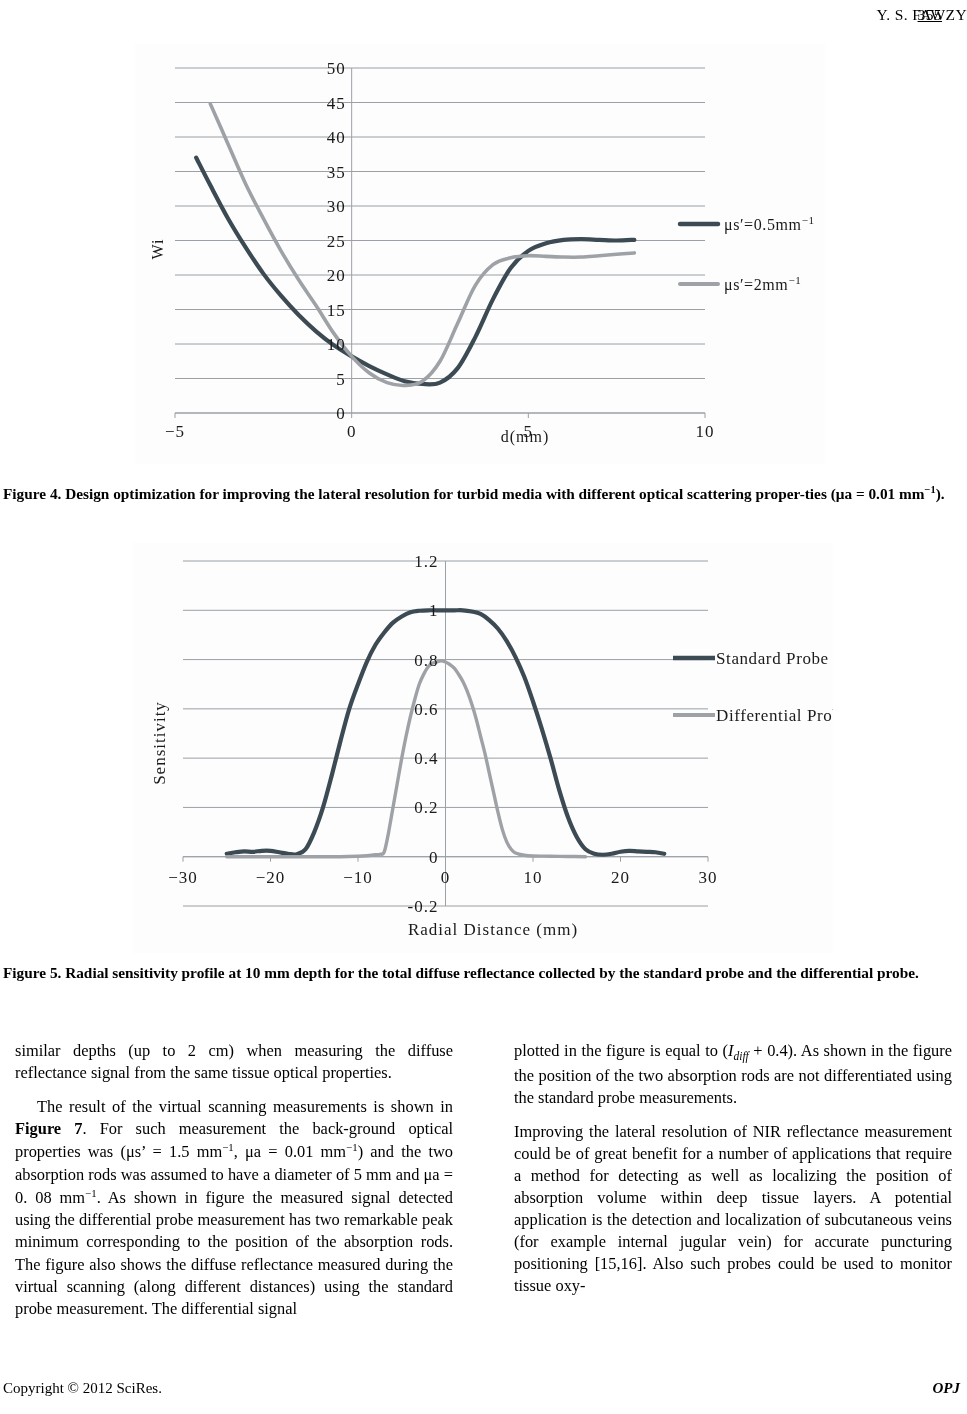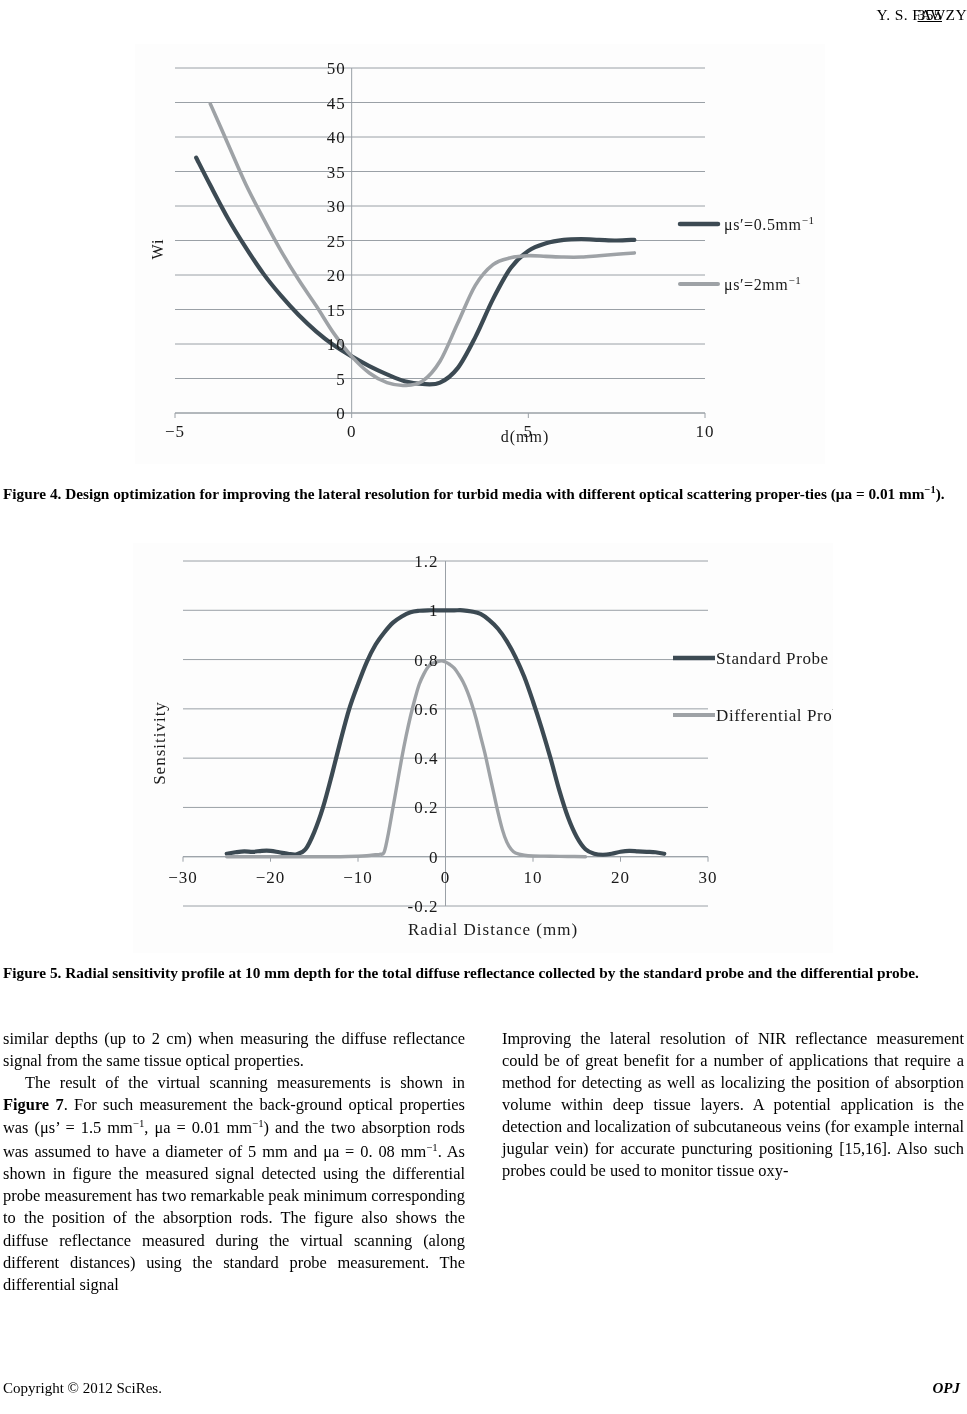--- a/index.html
+++ b/index.html
@@ -76,21 +76,21 @@
     position: absolute;
     top: 0;
     width: 462px;
     font-size: 16.4px;
     line-height: 1.345;
     text-align: justify;
     text-justify: inter-word;
   }
   #col-left  { left: 0px; }
   #col-right { left: 499px; }
-  .col p { margin: 0; }
+  .col p { margin: 12px; }
   .col p.indent { text-indent: 22px; }
   .col sup { font-size: 0.66em; vertical-align: super; }
   .col .b { font-weight: bold; }
   .col .it { font-style: italic; }
   h2.section-head {
     font-size: 19px;
     font-weight: bold;
     margin: 16px 0 10px 0;
     line-height: 1.2;
   }
@@ -244,20 +244,21 @@
 
 <div class="caption" id="fig5-caption">Figure 5. Radial sensitivity profile at 10 mm depth for the total diffuse reflectance collected by the standard probe and the differential probe.</div>
 
 <div class="columns">
   <div class="col" id="col-left">
     <p>similar depths (up to 2 cm) when measuring the diffuse reflectance signal from the same tissue optical properties.</p>
     <p class="indent"><span>The result of the virtual scanning measurements is shown in </span><span class="b">Figure 7</span><span>. For such measurement the back-ground optical properties was (μs’ = 1.5 mm</span><sup>−1</sup><span>, μa = 0.01 mm</span><sup>−1</sup><span>) and the two absorption rods was assumed to have a diameter of 5 mm and μa = 0. 08 mm</span><sup>−1</sup><span>. As shown in figure the measured signal detected using the differential probe measurement has two remarkable peak minimum corresponding to the position of the absorption rods. The figure also shows the diffuse reflectance measured during the virtual scanning (along different distances) using the standard probe measurement. The differential signal</span></p>
   </div>
 
   <div class="col" id="col-right">
+    <p><span>plotted in the figure is equal to (</span><span class="it">I</span><sub class="it" style="font-size:0.7em">diff</sub><span> + 0.4). As shown in the figure the position of the two absorption rods are not differentiated using the standard probe measurements.</span></p>
     <p>Improving the lateral resolution of NIR reflectance measurement could be of great benefit for a number of applications that require a method for detecting as well as localizing the position of absorption volume within deep tissue layers. A potential application is the detection and localization of subcutaneous veins (for example internal jugular vein) for accurate puncturing positioning [15,16]. Also such probes could be used to monitor tissue oxy-</p>
   </div>
 </div>
 
 <div class="footer">
   <div class="footer-left">Copyright © 2012 SciRes.</div>
   <div class="footer-right">OPJ</div>
 </div>
 
 </body></html>

